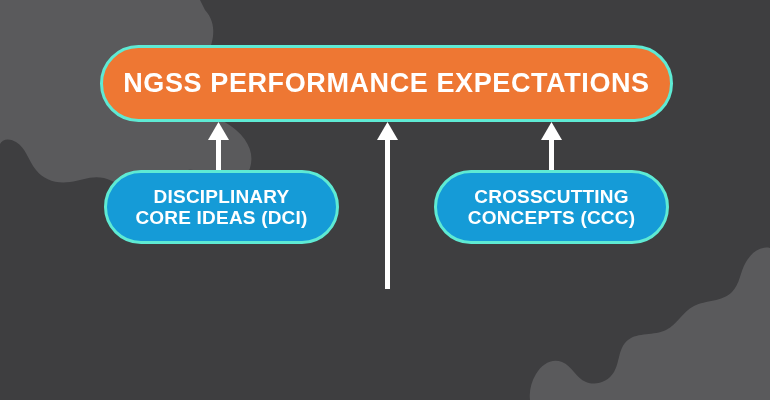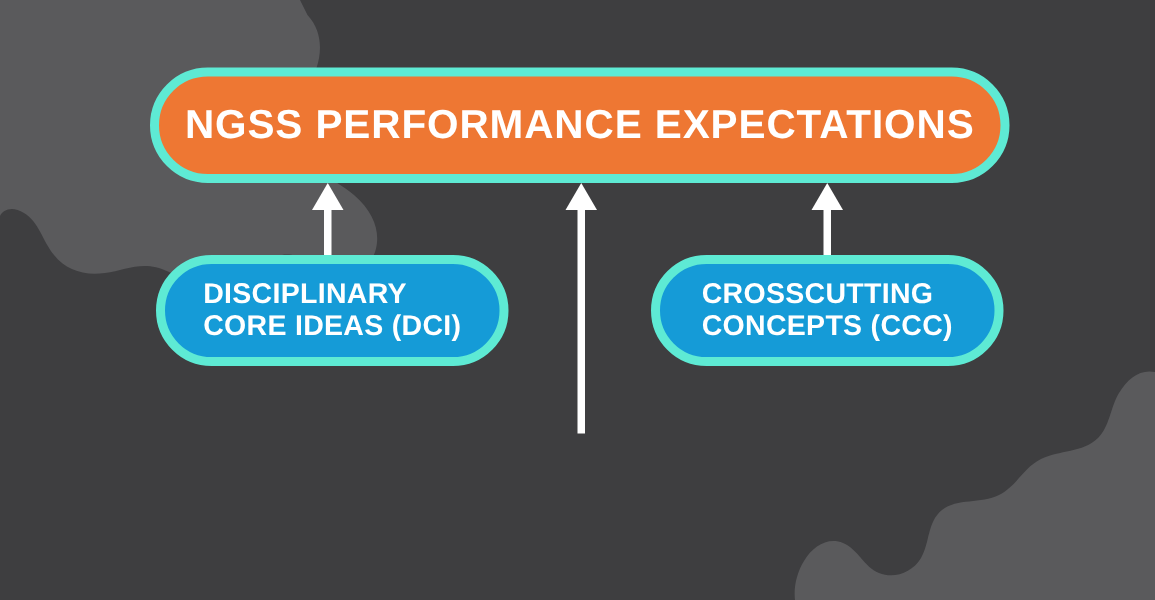--- a/index.html
+++ b/index.html
@@ -21,22 +21,23 @@
     width: 770px;
     height: 400px;
     display: block;
   }
   .node {
     position: absolute;
     box-sizing: border-box;
     display: flex;
     align-items: center;
     justify-content: center;
+    text-align: center;
     color: #ffffff;
-    border: 6px solid #5eead4;
+    border: 3px solid #5eead4;
     z-index: 3;
   }
   .node-label {
     display: block;
     line-height: 1.12;
     letter-spacing: 0.2px;
     font-weight: bold;
     white-space: pre-line;
   }
   

